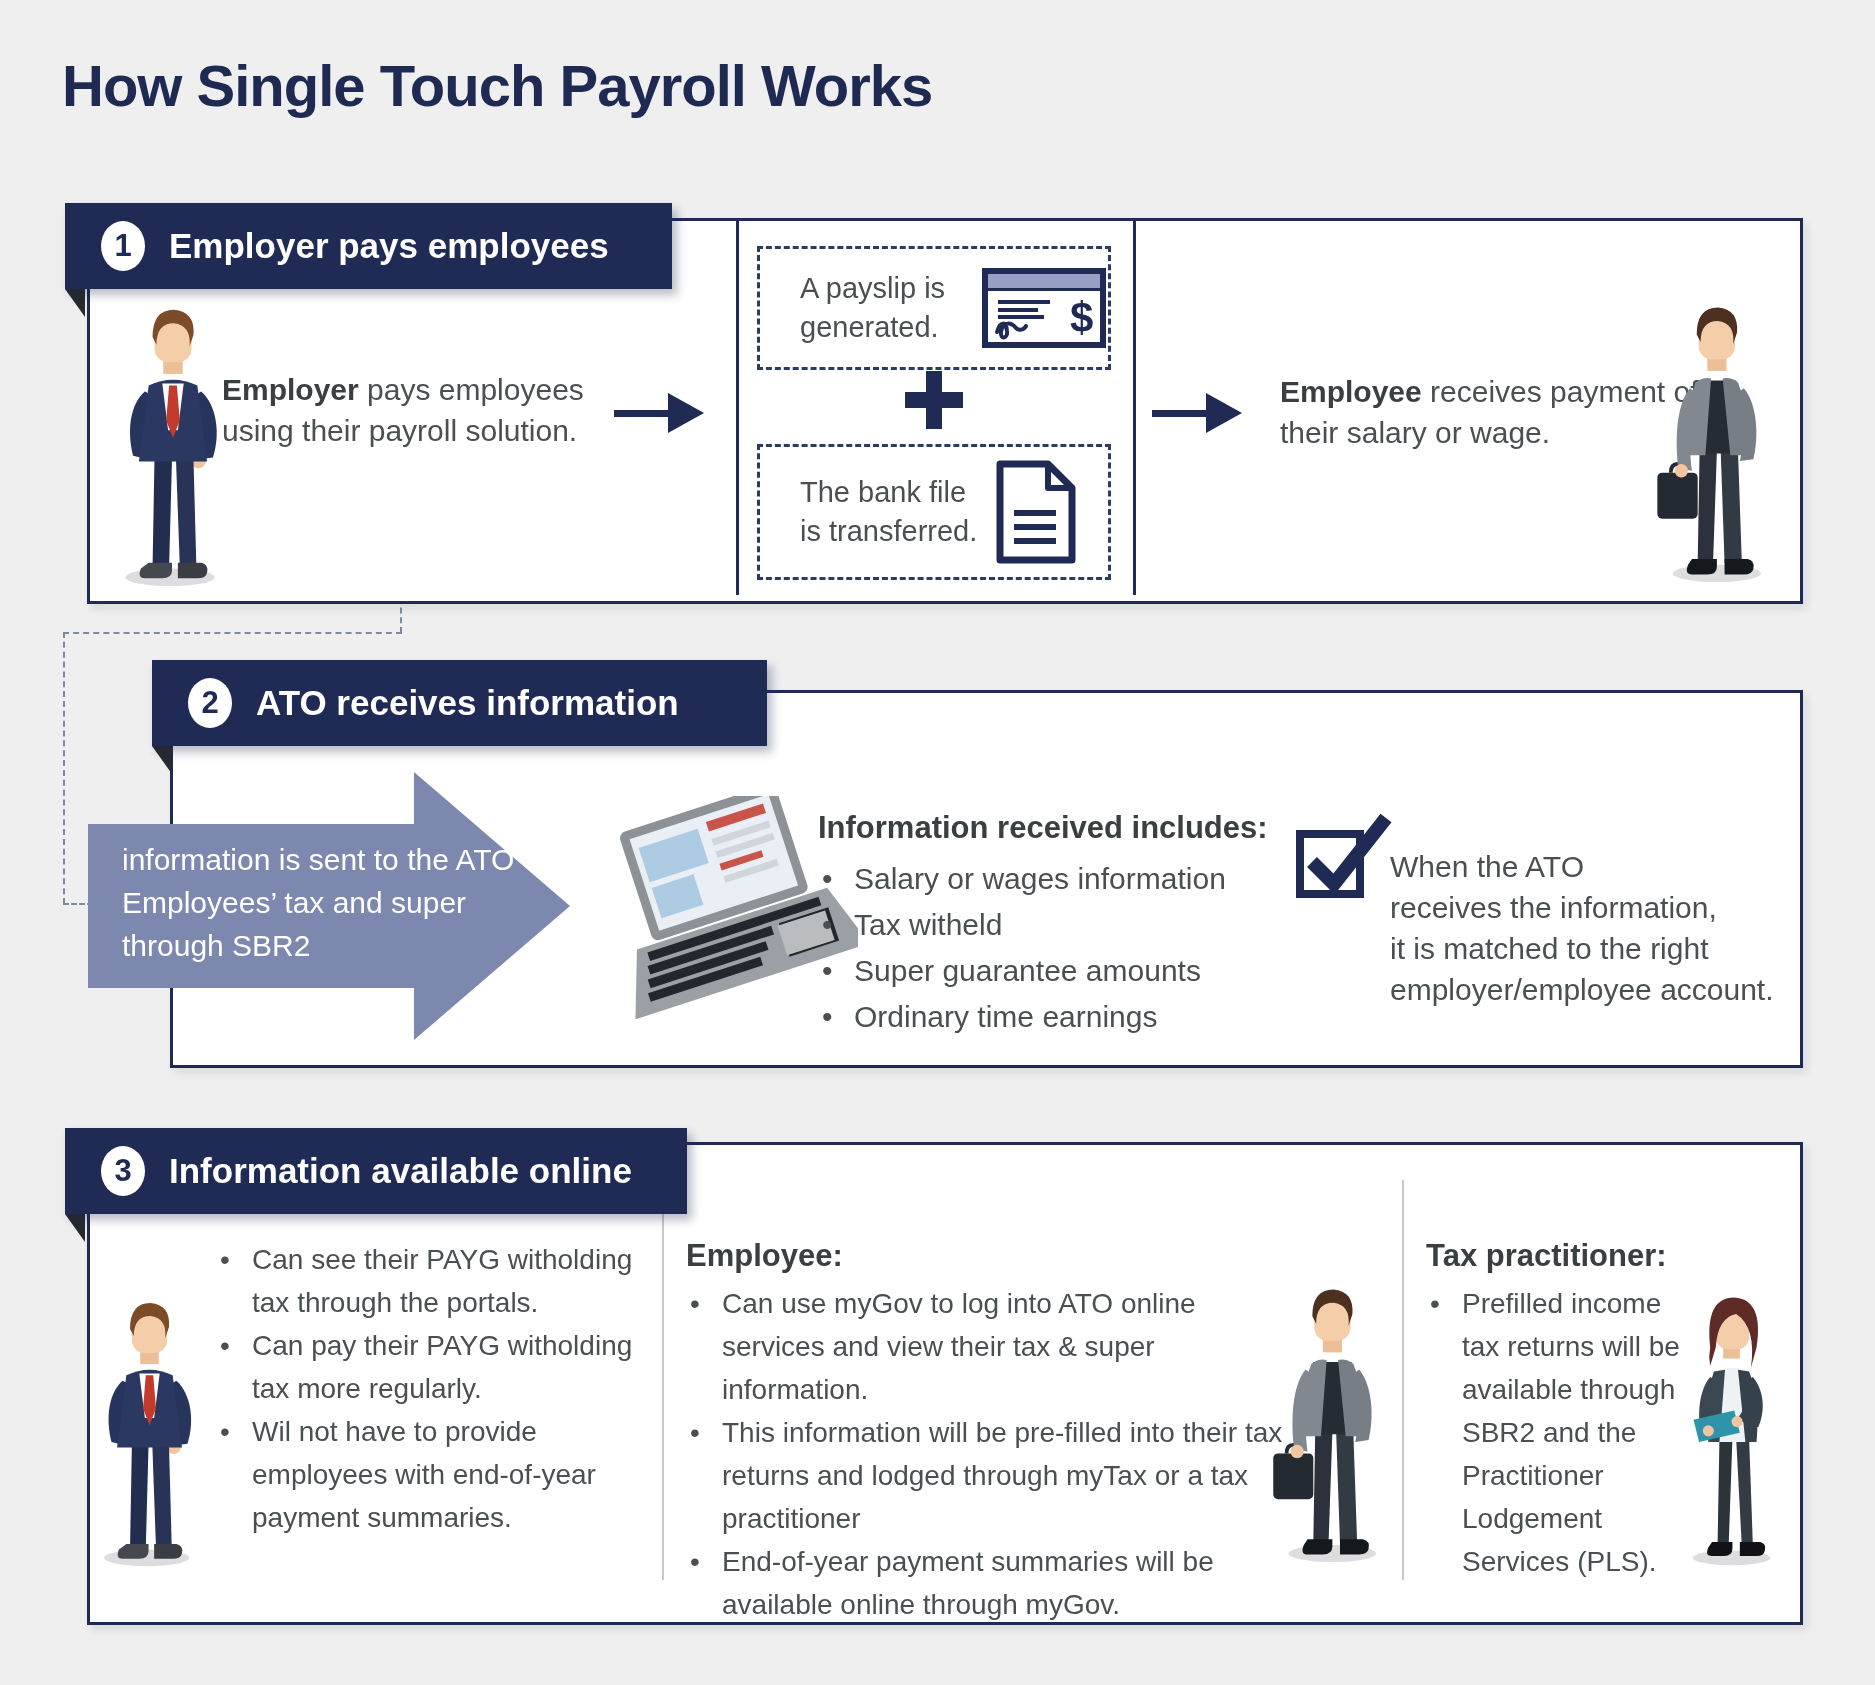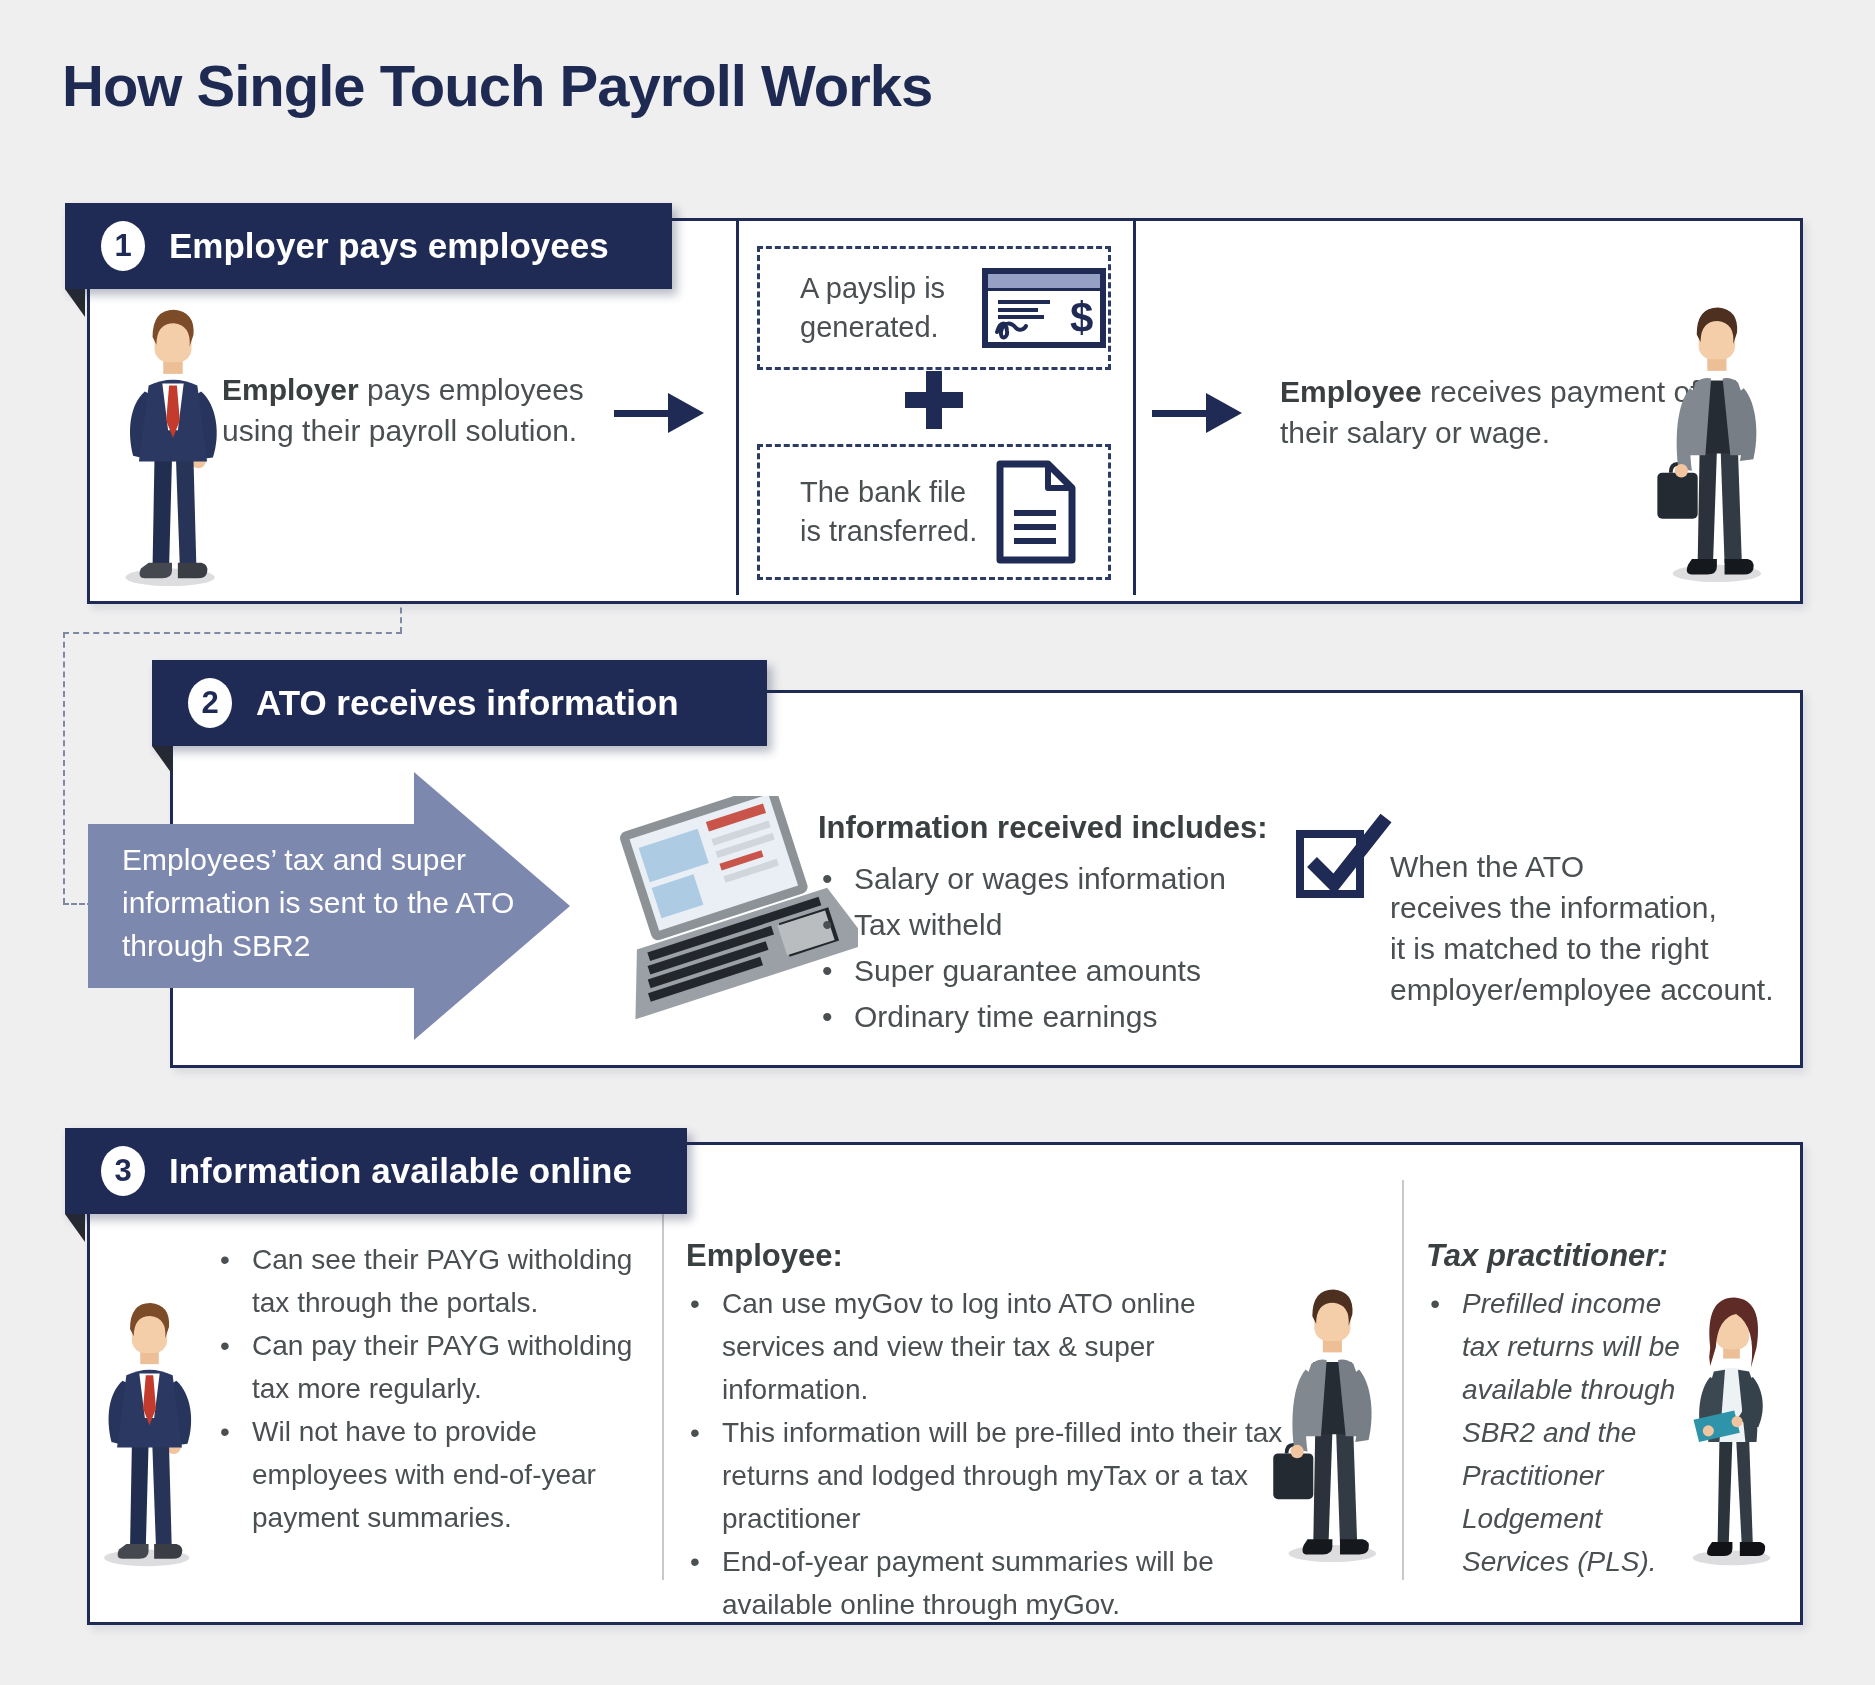--- a/index.html
+++ b/index.html
@@ -210,22 +210,22 @@
     <span class="num">2</span>
     <span class="htxt">ATO receives information</span>
   </div>
   <div class="abs fold" style="left:152px;top:746px;"></div>
 
   <div class="abs bigarrow" style="left:88px;top:772px;">
     <svg viewBox="0 0 482 268" width="482" height="268">
       <polygon points="0,52 326,52 326,0 482,134 326,268 326,216 0,216" fill="#7d88af"></polygon>
     </svg>
     <div class="atxt">
+      <div>information is sent to the ATO</div>
       <div>Employees’ tax and super</div>
-      <div>information is sent to the ATO</div>
       <div>through SBR2</div>
     </div>
   </div>
 
   <div class="abs" style="left:596px;top:796px;z-index:2;">
     <svg viewBox="0 0 262 262" width="262" height="262">
       <g transform="rotate(-18 131 120)">
         <rect x="53" y="8" width="164" height="114" rx="7" fill="#8d9296"></rect>
         <rect x="62" y="17" width="146" height="96" fill="#e9eff5"></rect>
         <rect x="68" y="28" width="62" height="36" fill="#aecbe4"></rect>
@@ -302,21 +302,21 @@
       <li><span class="dot">•</span><span>This information will be pre-filled into their tax returns and lodged through myTax or a tax practitioner</span></li>
       <li><span class="dot">•</span><span>End-of-year payment summaries will be available online through myGov.</span></li>
     </ul>
   </div>
   <div class="abs figure" style="left:1258px;top:1278px;height:286px;z-index:2;">
     <svg viewBox="0 0 150 300" height="286">
         <use href="#man-casual"></use>
       </svg>
   </div>
 
-  <div class="abs" style="left:1426px;top:1238px;width:272px;z-index:2;font-style:italic;">
+  <div class="abs" style="left:1426px;top:1238px;width:272px;z-index:2;">
     <div class="col-head">Tax practitioner:</div>
     <ul class="blist col-list">
       <li><span class="dot">•</span><span>Prefilled income tax returns will be available through SBR2 and the Practitioner Lodgement Services (PLS).</span></li>
     </ul>
   </div>
   <div class="abs figure" style="left:1662px;top:1290px;height:278px;z-index:2;">
     <svg viewBox="0 0 150 300" height="278">
         <use href="#woman-pro"></use>
       </svg>
   </div>

